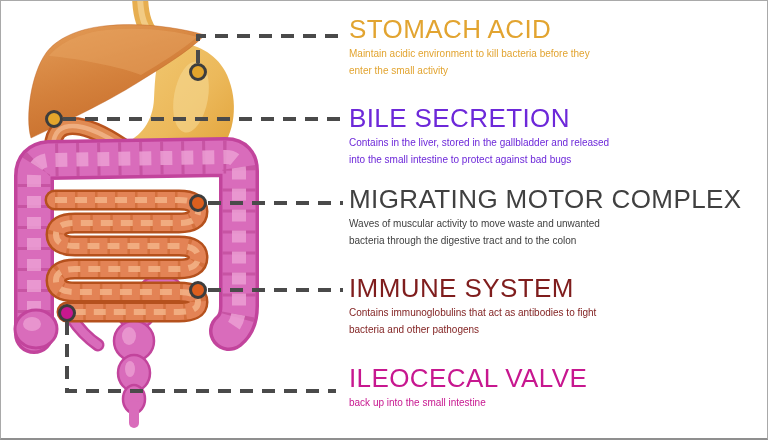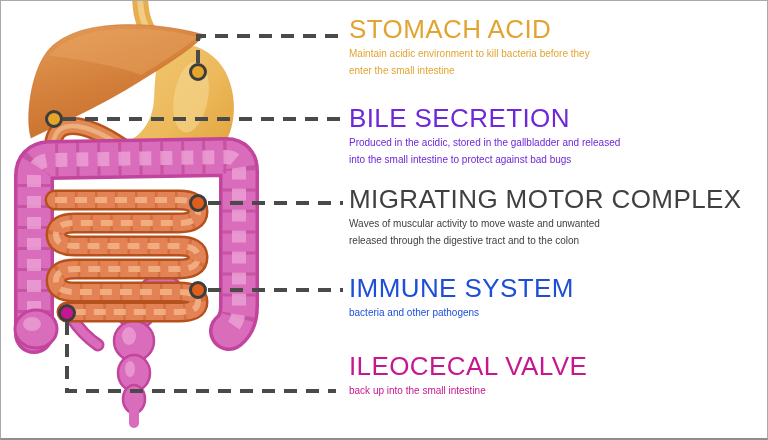--- a/index.html
+++ b/index.html
@@ -135,47 +135,48 @@
       <circle cx="197" cy="202" r="7.5" stroke="#3d3d3d" fill="#dc5f1e"></circle>
       <circle cx="197" cy="289" r="7.5" stroke="#3d3d3d" fill="#dc5f1e"></circle>
       <circle cx="66" cy="312" r="7.5" stroke="#3d3d3d" fill="#c7178f"></circle>
     </g>
   </svg>
 
   <div class="section" style="top: 13px; color: rgb(226, 164, 48);">
     <h2>STOMACH ACID</h2>
     <div class="desc">
       <div>Maintain acidic environment to kill bacteria before they</div>
-      <div>enter the small intestine</div>
+      <div>enter the small activity</div>
     </div>
   </div>
 
   <div class="section" style="top: 102px; color: #6d28d9;">
     <h2>BILE SECRETION</h2>
     <div class="desc">
-      <div>Produced in the acidic, stored in the gallbladder and released</div>
+      <div>Contains in the liver, stored in the gallbladder and released</div>
       <div>into the small intestine to protect against bad bugs</div>
     </div>
   </div>
 
   <div class="section" style="top: 183px; color: #404040;">
     <h2>MIGRATING MOTOR COMPLEX</h2>
     <div class="desc">
       <div>Waves of muscular activity to move waste and unwanted</div>
-      <div>released through the digestive tract and to the colon</div>
+      <div>bacteria through the digestive tract and to the colon</div>
     </div>
   </div>
 
-  <div class="section" style="top: 272px; color: #1d4ed8;">
+  <div class="section" style="top: 272px; color: #7f1d1d;">
     <h2>IMMUNE SYSTEM</h2>
     <div class="desc">
+      <div>Contains immunoglobulins that act as antibodies to fight</div>
       <div>bacteria and other pathogens</div>
     </div>
   </div>
 
-  <div class="section" style="top: 350px; color: rgb(199, 23, 143);">
+  <div class="section" style="top: 362px; color: rgb(199, 23, 143);">
     <h2>ILEOCECAL VALVE</h2>
     <div class="desc">
       <div>back up into the small intestine</div>
     </div>
   </div>
 
 </div>
 
 </body></html>

